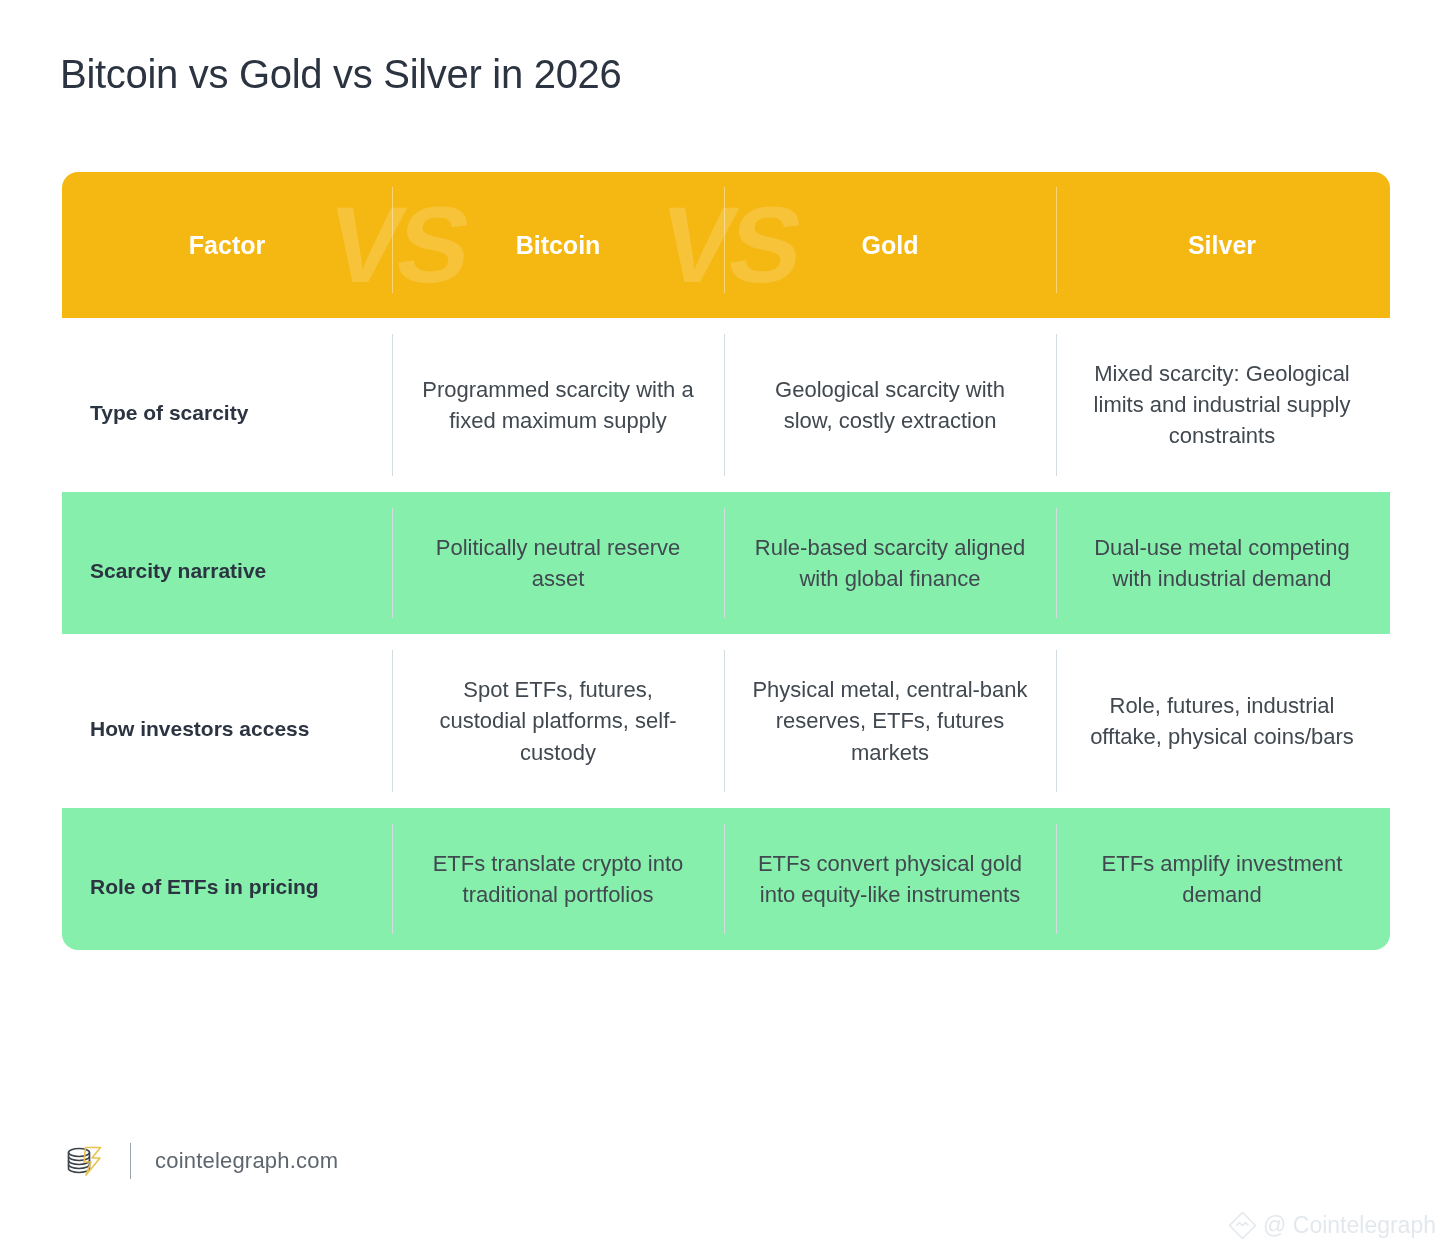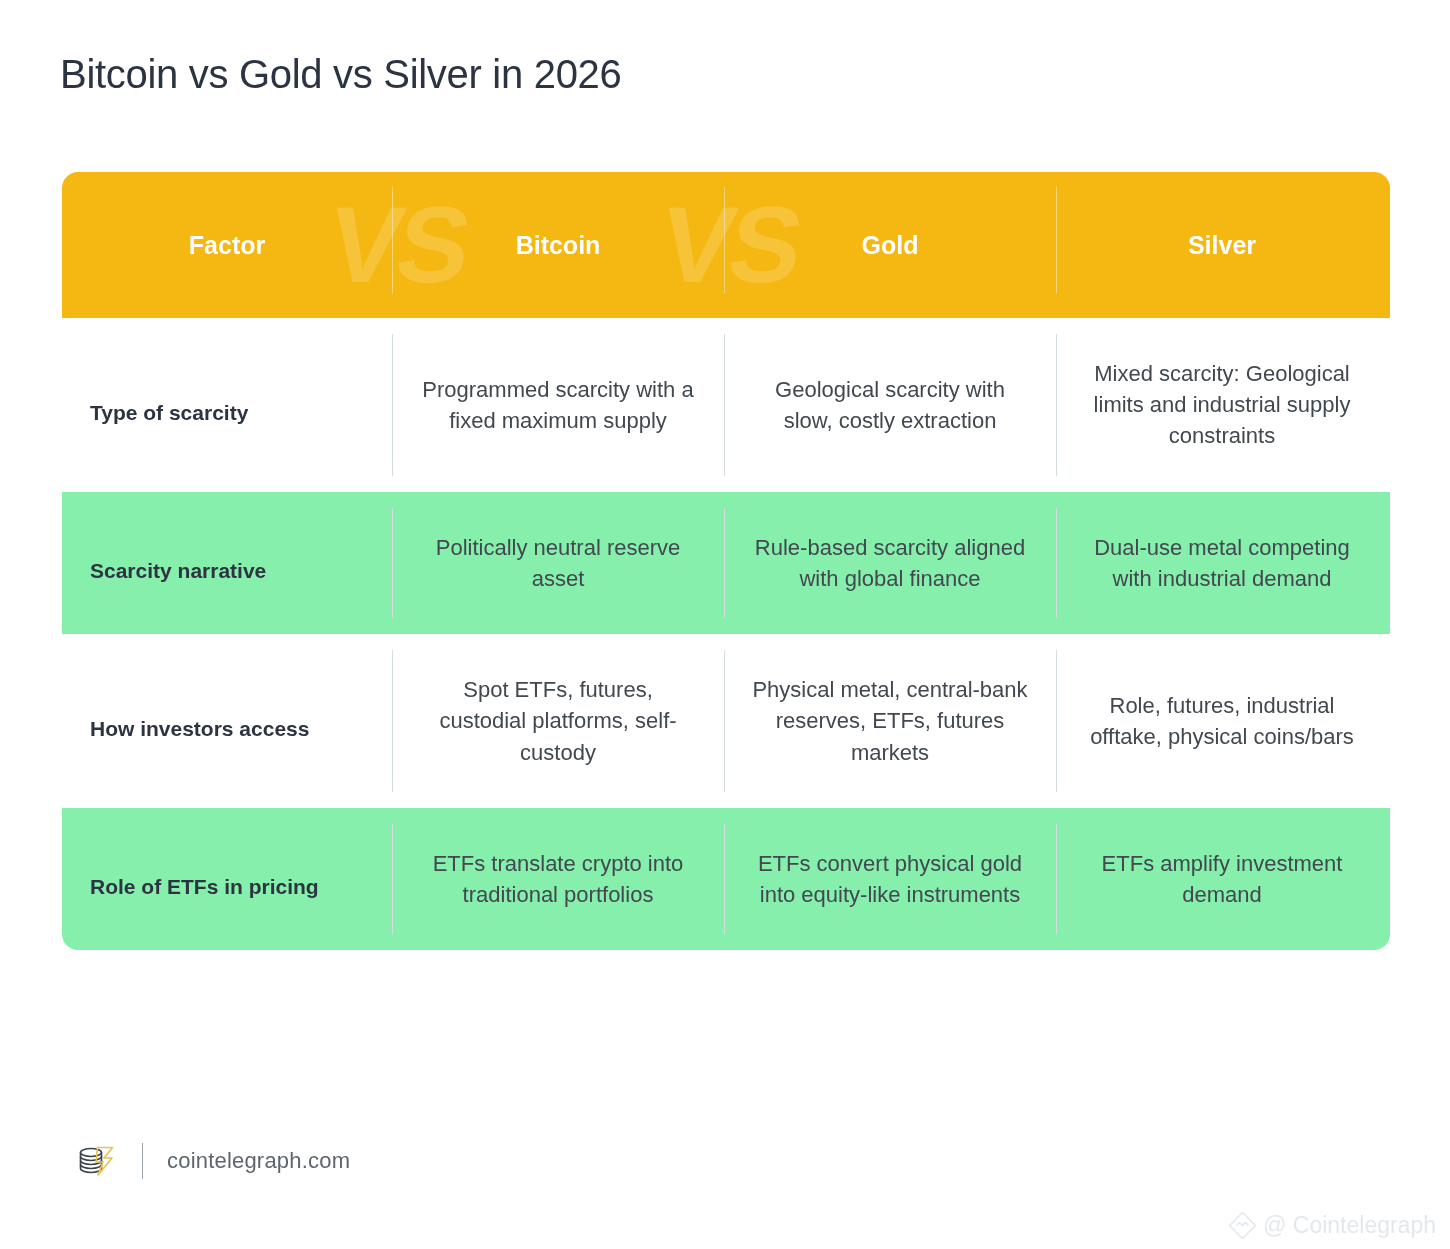--- a/index.html
+++ b/index.html
@@ -121,21 +121,21 @@
     left: 0;
     top: 16px;
     bottom: 16px;
     width: 1px;
     background: #d3dce0;
   }
 
   
   .footer {
     position: absolute;
-    left: 74px;
+    left: 62px;
     top: 1133px;
     display: flex;
     align-items: center;
     height: 56px;
   }
   .logo-mark {
     width: 46px;
     height: 46px;
     flex: 0 0 46px;
     display: block;

